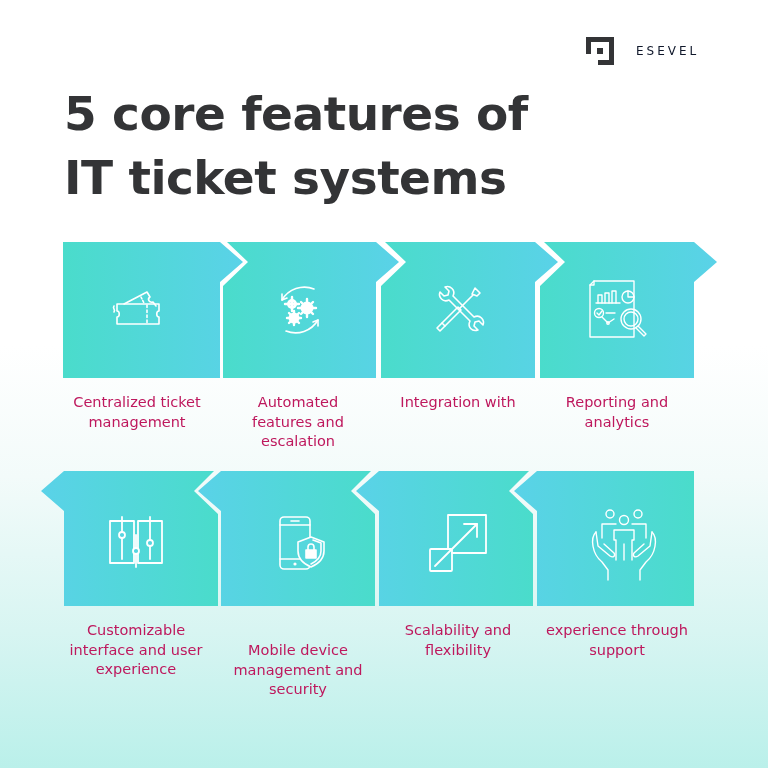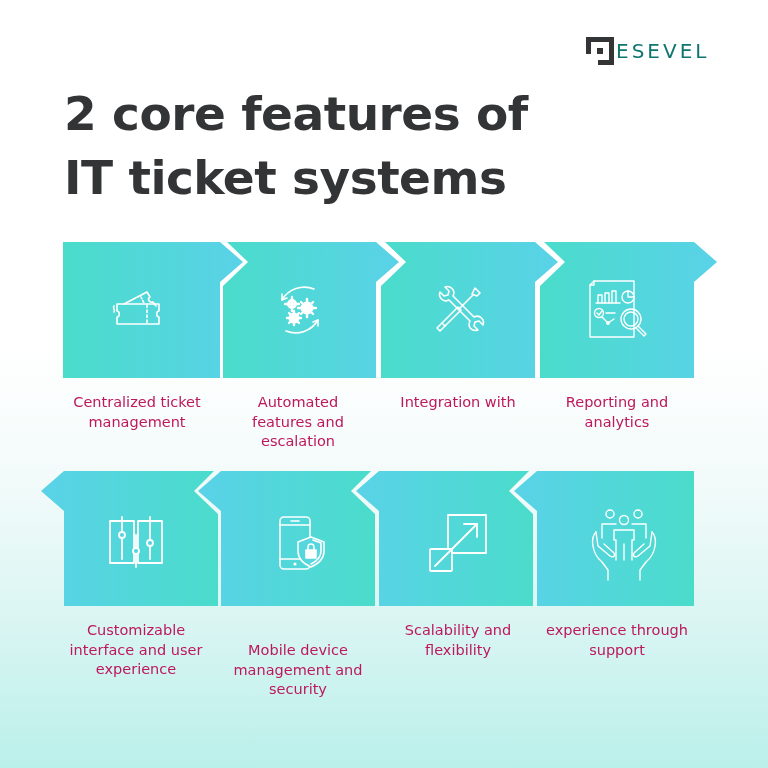--- a/index.html
+++ b/index.html
@@ -4,41 +4,41 @@
 <style>
   html, body { margin:0; padding:0; }
   body {
     width:768px; height:768px; overflow:hidden; position:relative;
     background: linear-gradient(180deg, #ffffff 0%, #ffffff 45%, #f3fbfa 62%, #d8f5f2 82%, #baf0ea 100%);
     font-family: "Liberation Sans", "DejaVu Sans", sans-serif;
     color:#333436;
   }
   .logo { position:absolute; left:586px; top:37px; display:flex; align-items:center; }
   .logo-mark { width:28px; height:28px; }
-  .logo-text { margin-left:2px; font-family:"DejaVu Sans", sans-serif; font-size:20px; letter-spacing:3px; color:#0f766e; font-weight:400; }
+  .logo-text { margin-left:22px; font-family:"DejaVu Sans", sans-serif; font-size:12px; letter-spacing:3px; color:#0f172a; font-weight:400; }
   .title { position:absolute; left:64px; top:82px; margin:0; font-family:"DejaVu Sans", sans-serif; font-weight:700; font-size:47px; line-height:64px; color:#333436; letter-spacing:-0.5px; }
   .title span { display:block; }
   .row-svg { position:absolute; left:0; width:768px; }
   .label { position:absolute; width:160px; text-align:center; font-family:"DejaVu Sans", sans-serif; font-size:14.5px; line-height:19.5px; color:#be185d; }
   .icon { position:absolute; width:60px; height:60px; }
   .icon svg { width:60px; height:60px; }
 </style>
 </head>
 <body>
 
 <div class="logo">
   <svg class="logo-mark" viewBox="0 0 28 28">
     <path d="M0 0H28V28H12V23H23V5H5V17H0Z" fill="#333436"></path>
     <rect x="11" y="11" width="6" height="6" fill="#333436"></rect>
   </svg>
   <span class="logo-text">ESEVEL</span>
 </div>
 
 <h1 class="title">
-  <span>2 core features of</span>
+  <span>5 core features of</span>
   <span>IT ticket systems</span>
 </h1>
 
 <svg class="row-svg" style="top:242px;height:137px;" viewBox="0 242 768 137">
   <defs>
     <linearGradient id="g1" x1="0" x2="1" y1="0" y2="0">
       <stop offset="0" stop-color="#4adccb"></stop>
       <stop offset="1" stop-color="#5ad2e8"></stop>
     </linearGradient>
   </defs>

